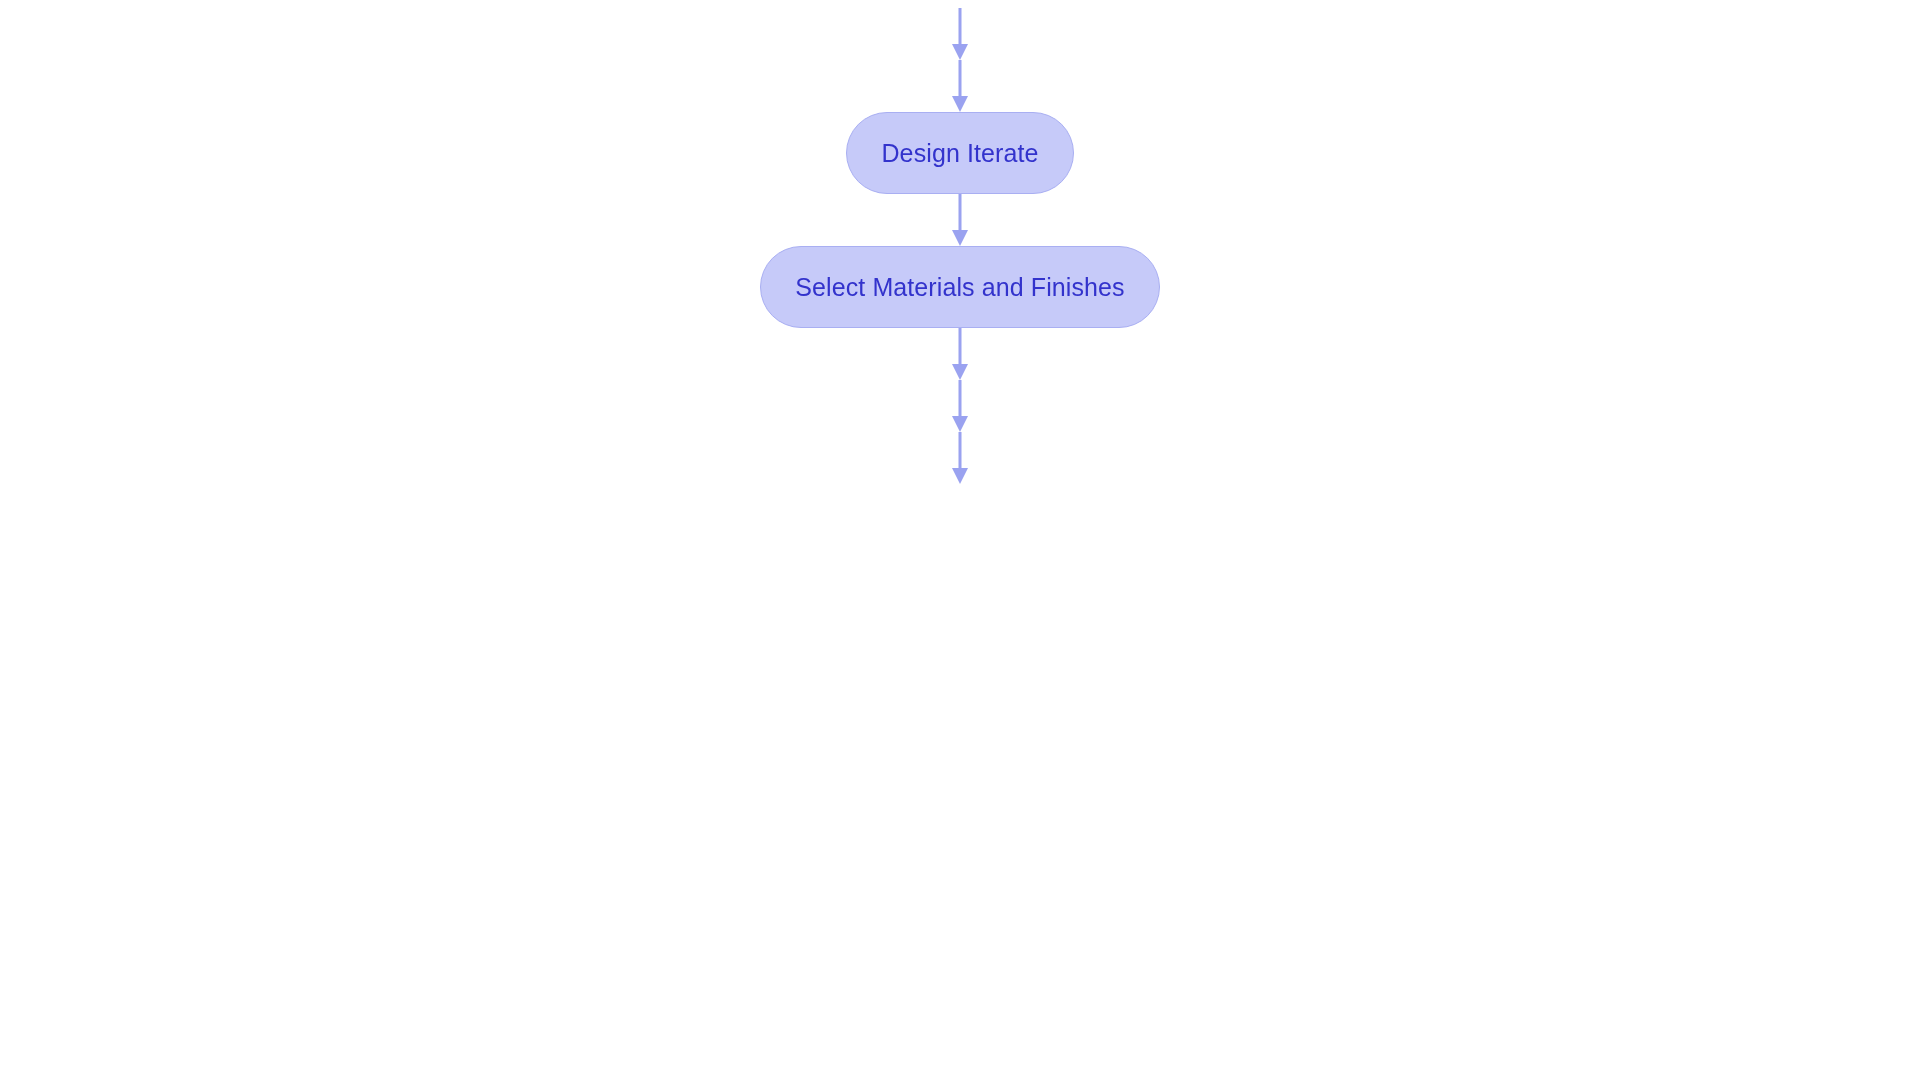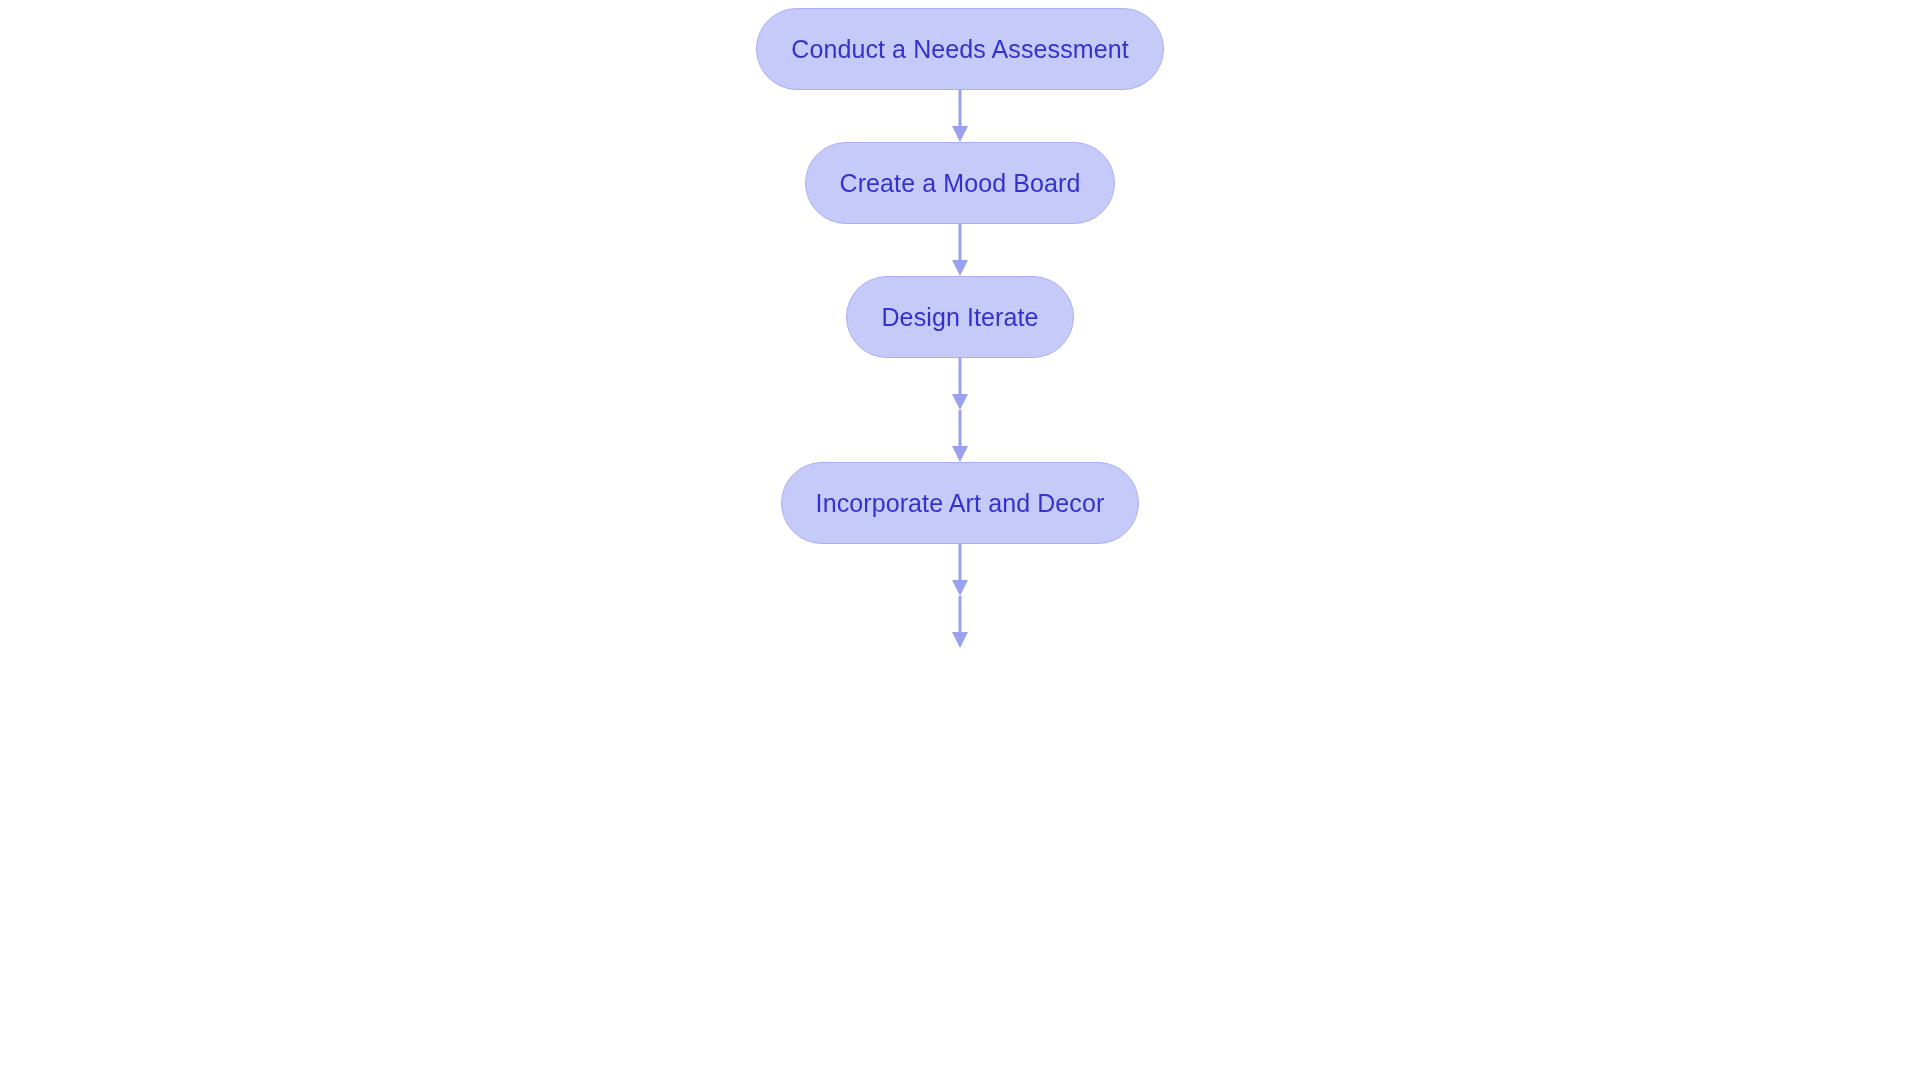--- a/index.html
+++ b/index.html
@@ -92,56 +92,50 @@
   }
 </style>
 </head>
 <body>
 
 <div id="flowchart-canvas">
   <div class="flow-column">
 
     <div class="top-spacer"></div>
 
-    <div class="node">
-      <span class="node-label">Conduct a Needs Assessment</span>
-    </div>
 
     <div class="connector">
       <div class="connector-line"></div>
       <div class="connector-head"></div>
     </div>
 
-    <div class="node">
-      <span class="node-label">Create a Mood Board</span>
-    </div>
 
     <div class="connector">
       <div class="connector-line"></div>
       <div class="connector-head"></div>
     </div>
 
     <div class="node">
       <span class="node-label">Design Iterate</span>
     </div>
 
     <div class="connector">
       <div class="connector-line"></div>
       <div class="connector-head"></div>
     </div>
 
+    <div class="node">
+      <span class="node-label">Select Materials and Finishes</span>
+    </div>
 
     <div class="connector">
       <div class="connector-line"></div>
       <div class="connector-head"></div>
     </div>
 
-    <div class="node">
-      <span class="node-label">Incorporate Art and Decor</span>
-    </div>
 
     <div class="connector">
       <div class="connector-line"></div>
       <div class="connector-head"></div>
     </div>
 
 
     <div class="connector">
       <div class="connector-line"></div>
       <div class="connector-head"></div>

